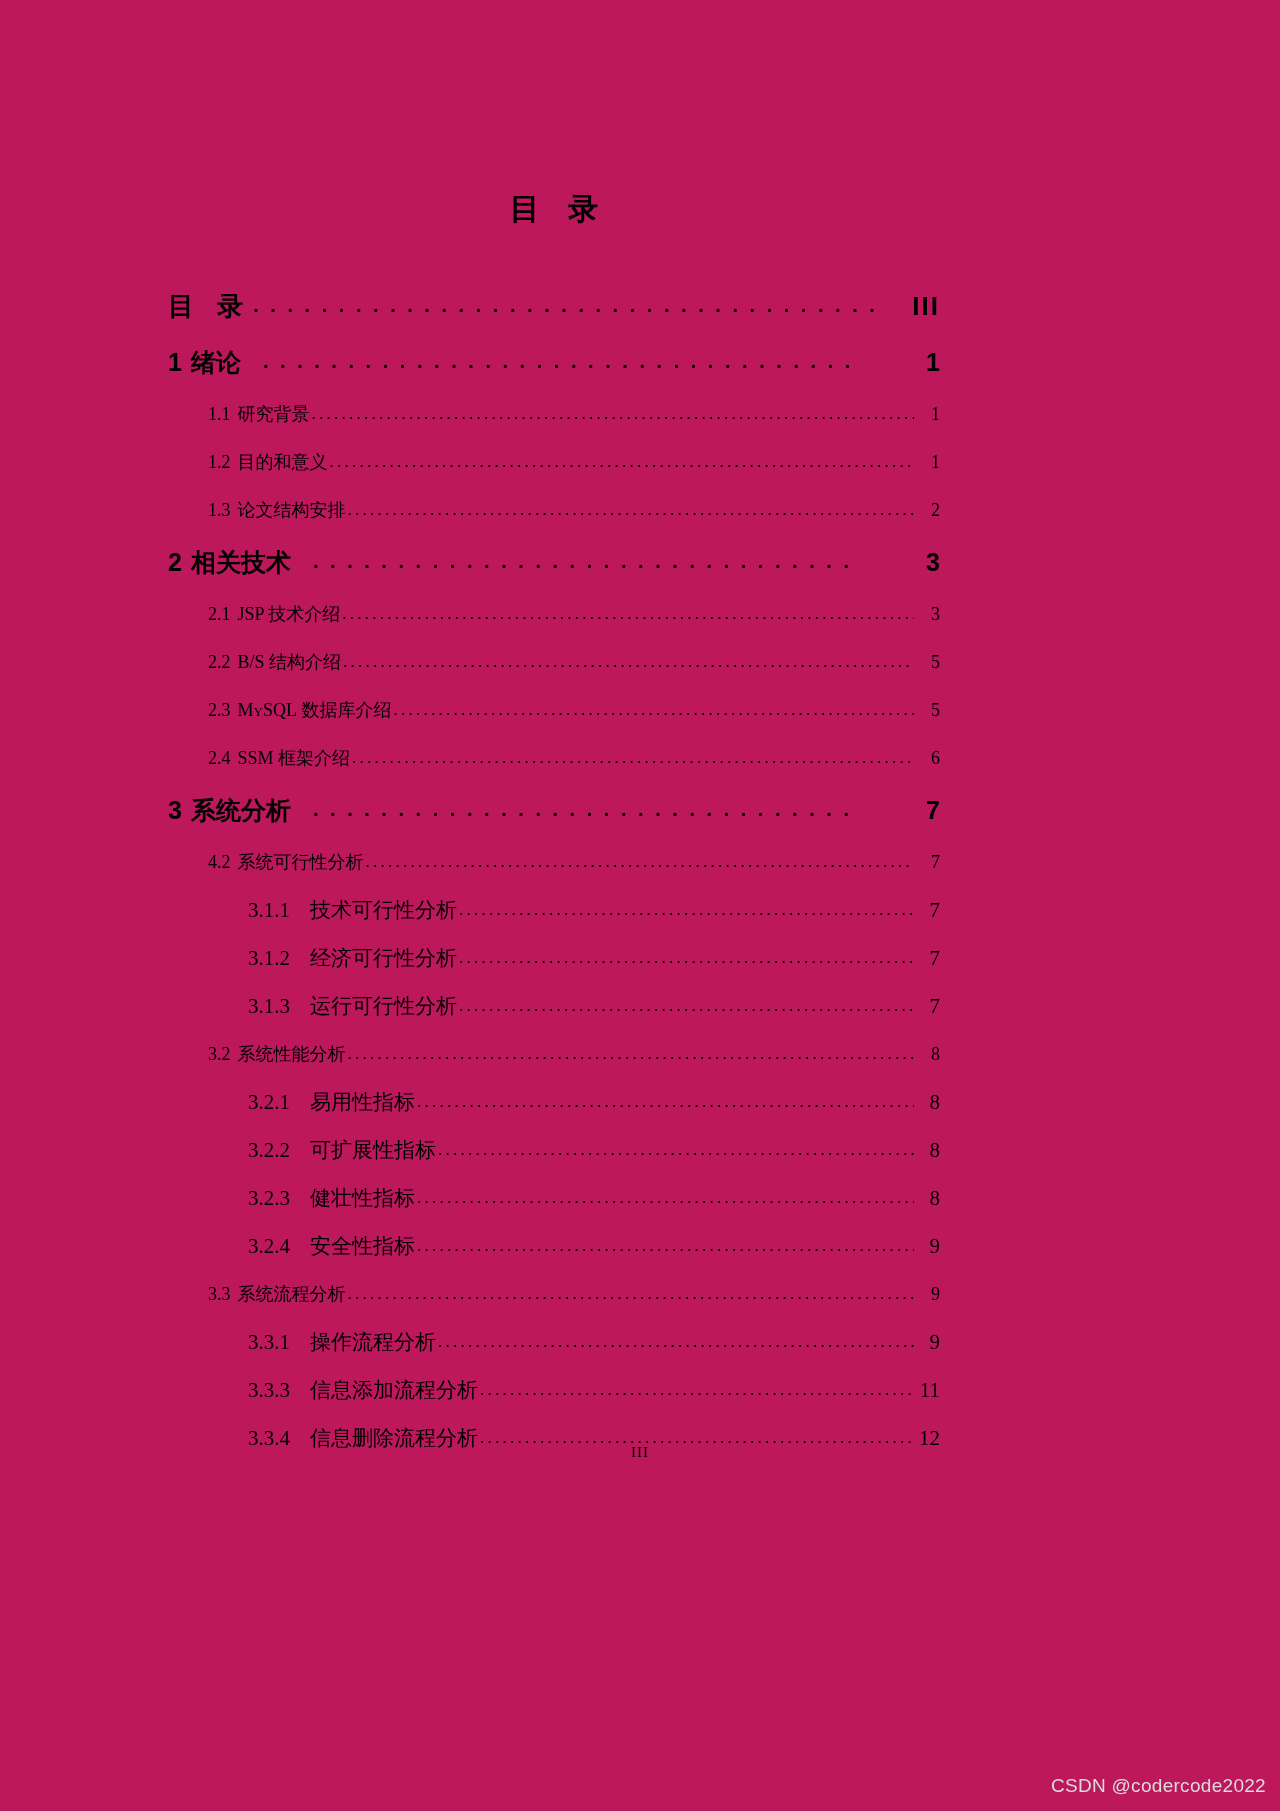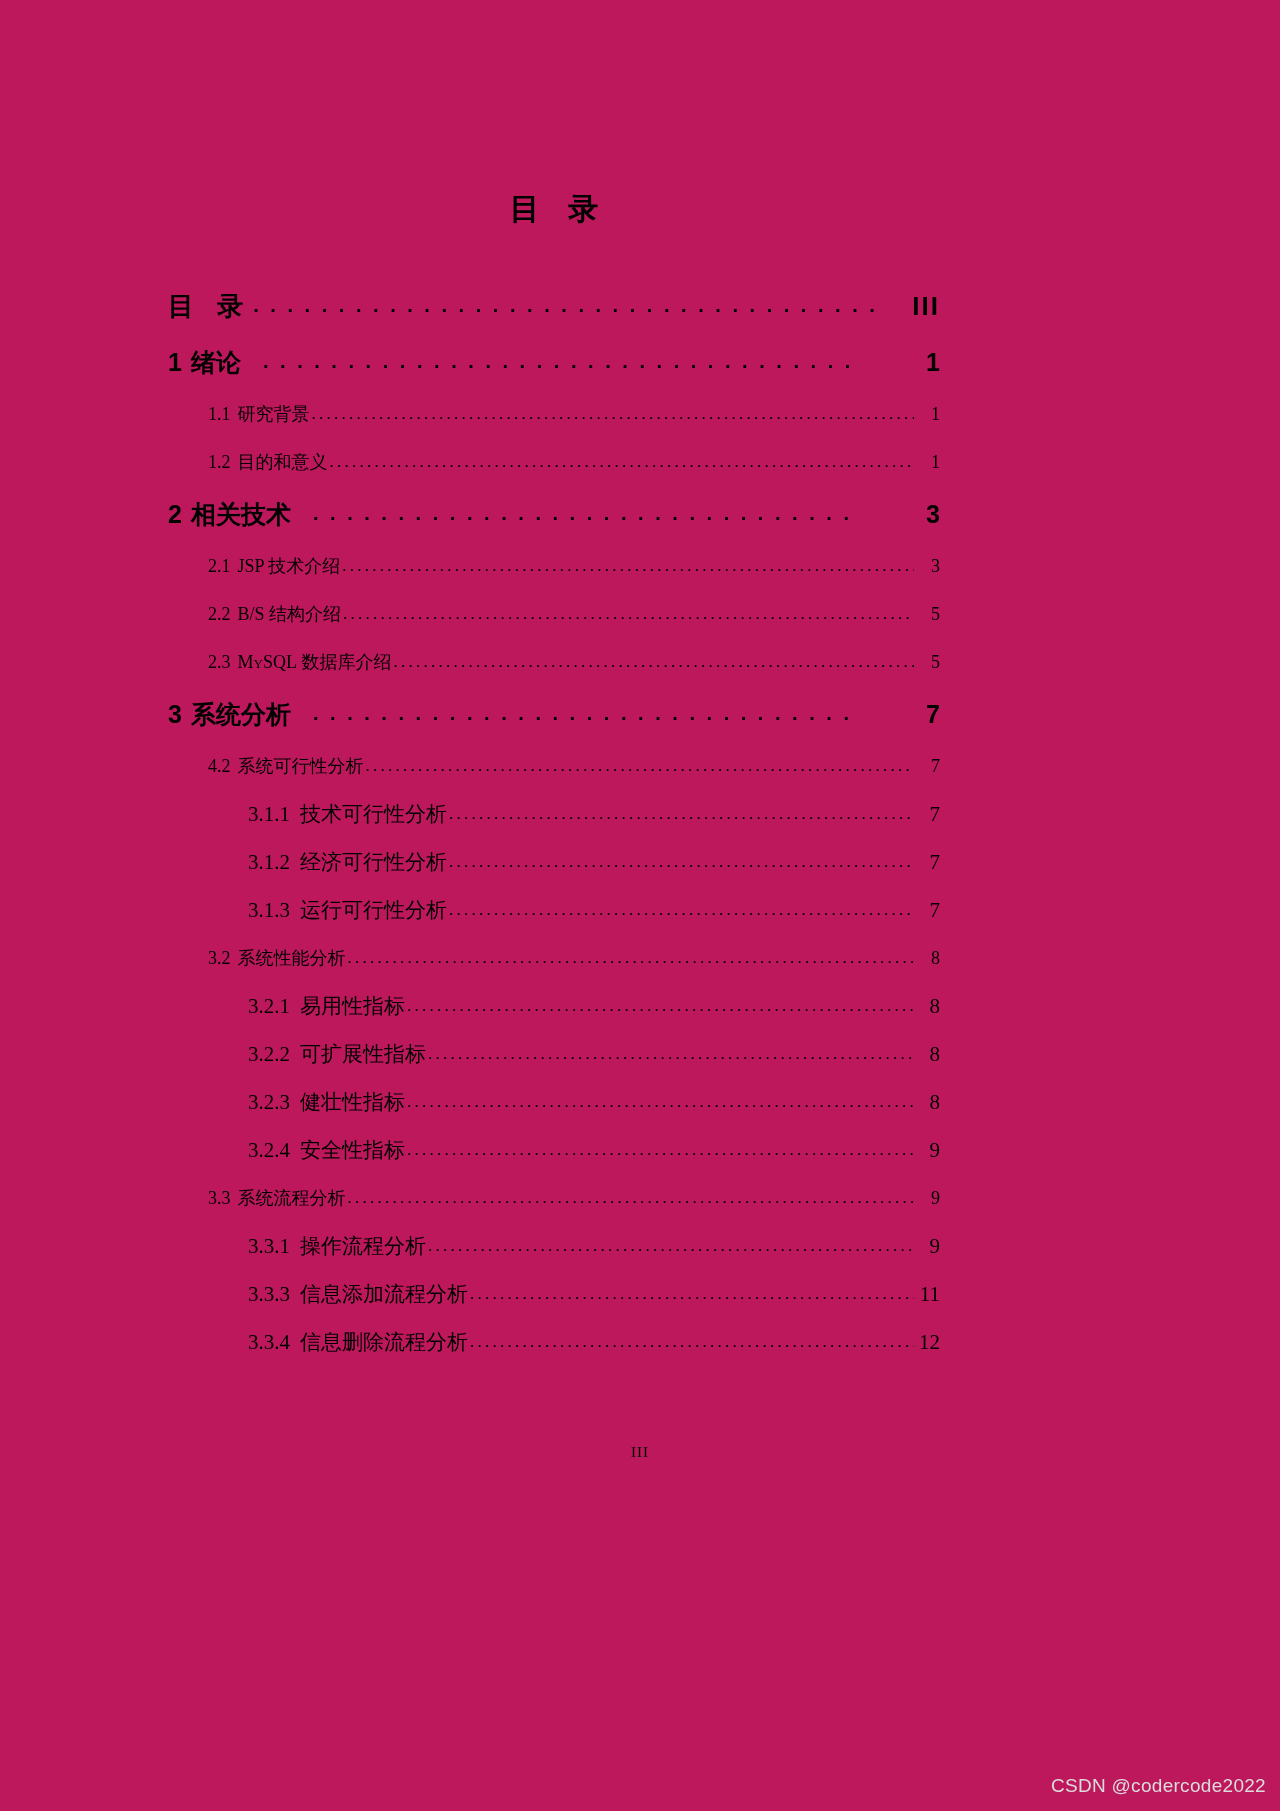--- a/index.html
+++ b/index.html
@@ -124,21 +124,21 @@
   .lvl2 .toc-page { width: 24px; text-align: right; }
 
   
   .lvl3 {
     font-family: "Liberation Serif", "DejaVu Serif", serif;
     font-size: 21px;
     height: 48px;
     align-items: center;
     padding-left: 80px;
   }
-  .lvl3 .toc-label .num { margin-right: 10px; }
+  .lvl3 .toc-label .num { margin-right: 20px; }
   .lvl3 .toc-leader { font-size: 17px; margin-bottom: 1px; }
   .lvl3 .toc-leader::after { letter-spacing: -0.5px; }
   .lvl3 .toc-page { width: 24px; text-align: right; }
 
   .smallcaps {
     font-variant: small-caps;
   }
 
   
   .footer-page-number {
@@ -187,40 +187,50 @@
       <div class="toc-row lvl2">
         <span class="toc-label"><span class="num">1.1</span><span class="txt">研究背景</span></span>
         <span class="toc-leader"></span>
         <span class="toc-page">1</span>
       </div>
       <div class="toc-row lvl2">
         <span class="toc-label"><span class="num">1.2</span><span class="txt">目的和意义</span></span>
         <span class="toc-leader"></span>
         <span class="toc-page">1</span>
       </div>
+      <div class="toc-row lvl2">
+        <span class="toc-label"><span class="num">1.3</span><span class="txt">论文结构安排</span></span>
+        <span class="toc-leader"></span>
+        <span class="toc-page">2</span>
+      </div>
       <div class="toc-row lvl1">
         <span class="toc-label"><span class="num">2</span><span class="txt">相关技术</span></span>
         <span class="toc-leader"></span>
         <span class="toc-page">3</span>
       </div>
       <div class="toc-row lvl2">
         <span class="toc-label"><span class="num">2.1</span><span class="txt">JSP 技术介绍</span></span>
         <span class="toc-leader"></span>
         <span class="toc-page">3</span>
       </div>
       <div class="toc-row lvl2">
         <span class="toc-label"><span class="num">2.2</span><span class="txt">B/S 结构介绍</span></span>
         <span class="toc-leader"></span>
         <span class="toc-page">5</span>
       </div>
       <div class="toc-row lvl2">
         <span class="toc-label"><span class="num">2.3</span><span class="txt"><span class="smallcaps">MySQL</span><span> 数据库介绍</span></span></span>
         <span class="toc-leader"></span>
         <span class="toc-page">5</span>
       </div>
+      <div class="toc-row lvl2">
+        <span class="toc-label"><span class="num">2.4</span><span class="txt">SSM 框架介绍</span></span>
+        <span class="toc-leader"></span>
+        <span class="toc-page">6</span>
+      </div>
       <div class="toc-row lvl1">
         <span class="toc-label"><span class="num">3</span><span class="txt">系统分析</span></span>
         <span class="toc-leader"></span>
         <span class="toc-page">7</span>
       </div>
       <div class="toc-row lvl2">
         <span class="toc-label"><span class="num">4.2</span><span class="txt">系统可行性分析</span></span>
         <span class="toc-leader"></span>
         <span class="toc-page">7</span>
       </div>

